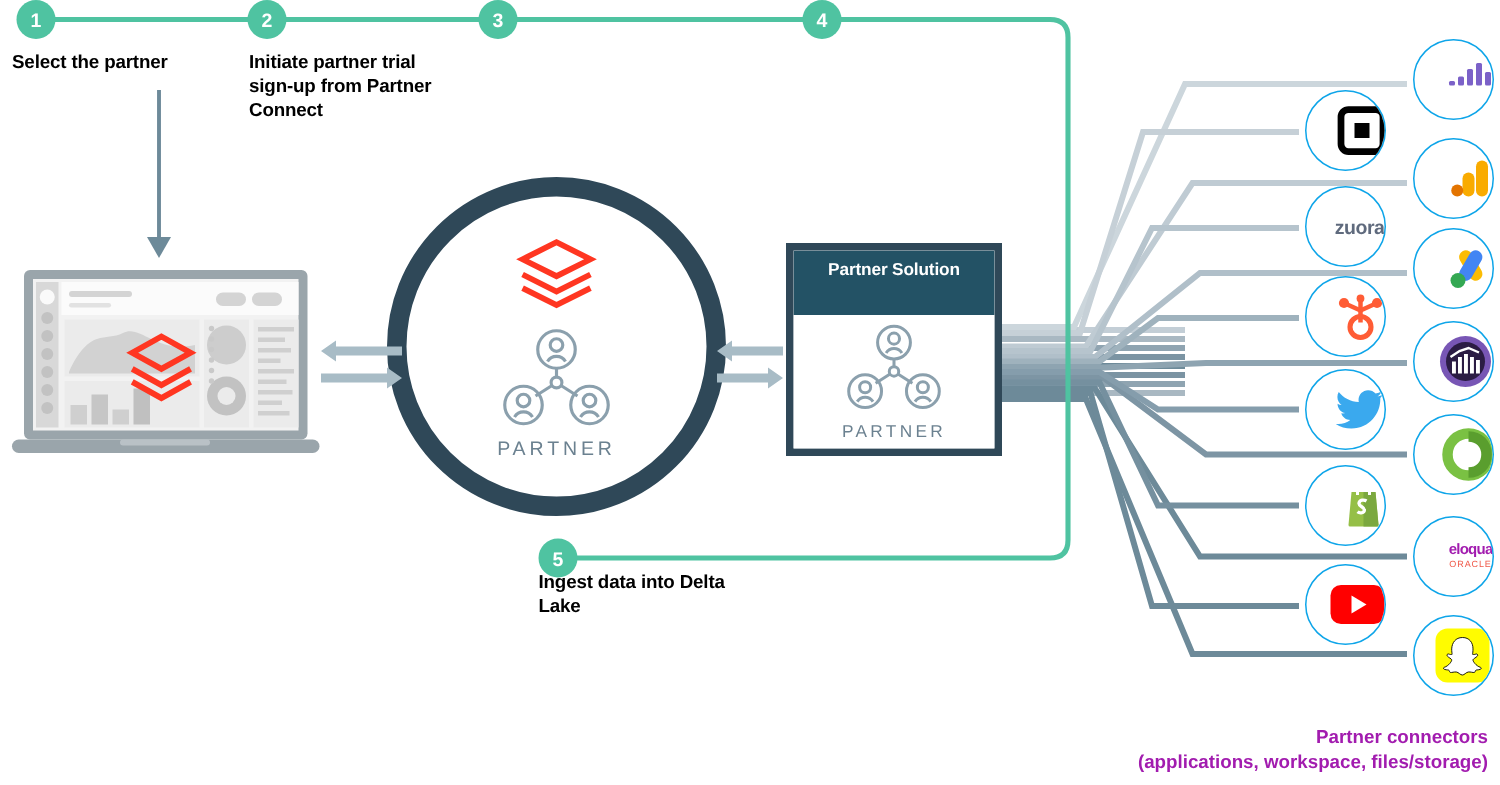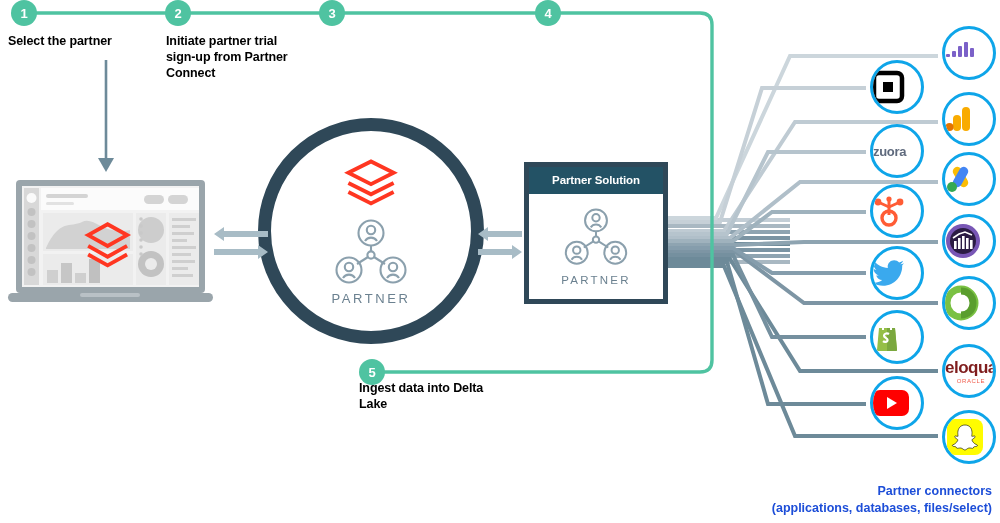--- a/index.html
+++ b/index.html
@@ -62,61 +62,61 @@
     width: 144px; height: 142px;
     background: #ffffff;
     border: 5px solid #2f4858;
     z-index: 7;
     display: flex; flex-direction: column;
     overflow: hidden;
   }
   #partner-solution .ps-header {
     background: #235265; color: #ffffff;
     font-size: 11.5px; font-weight: bold;
-    text-align: center; padding: 7px 0 8px;
+    text-align: center; padding: 7px 0 24px;
     letter-spacing: -0.1px;
   }
   #partner-solution .ps-body {
     flex: 1; display: flex; flex-direction: column;
     align-items: center; justify-content: center; gap: 2px;
     background: #ffffff;
   }
   #partner-solution .partner-label { font-size: 11.5px; letter-spacing: 2.2px; }
 
   
   .logo-circle {
     position: absolute;
     width: 54px; height: 54px;
     border-radius: 50%;
     background: #ffffff;
-    border: 3px solid #0ea5e9;
-    display: flex; align-items: center; justify-content: flex-start;
+    border: 1px solid #0ea5e9;
+    display: flex; align-items: center; justify-content: flex-end;
     z-index: 9;
     overflow: hidden;
   }
   .logo-circle .zuora-word {
     font-size: 13px; font-weight: bold; color: #5f6a7d;
     letter-spacing: -0.3px;
   }
   .logo-circle .eloqua-word {
     display: flex; flex-direction: column; align-items: center; line-height: 1;
   }
   .logo-circle .eloqua-word .e1 {
-    font-size: 17px; font-weight: bold; color: #7f1d1d; letter-spacing: -0.5px;
+    font-size: 10px; font-weight: bold; color: #a21caf; letter-spacing: -0.5px;
   }
   .logo-circle .eloqua-word .e2 {
     font-size: 6px; color: #f05a4a; letter-spacing: 0.6px; margin-top: 2px;
   }
 
   
   #caption {
     position: absolute;
     right: 8px; bottom: 6px;
     text-align: right;
-    color: #1d4ed8;
+    color: #a21caf;
     font-size: 12.5px;
     font-weight: bold;
     line-height: 17px;
     z-index: 11;
     margin-left: 46px;
   }
 
   svg { display: block; overflow: visible; }
   .svg-layer { position: absolute; inset: 0; z-index: 3; pointer-events: none; }
   .svg-layer-top { position: absolute; inset: 0; z-index: 10; pointer-events: none; }
@@ -429,16 +429,16 @@
 
   <div class="logo-circle" style="left:870px; top:376px;">
     <svg width="36" height="26" viewBox="0 0 36 26">
       <rect x="0" y="0" width="36" height="26" rx="7" fill="#ff0000"></rect>
       <path d="M14 7 L24 13 L14 19 Z" fill="#ffffff"></path>
     </svg>
   </div>
 
   <div id="caption">
     <div>Partner connectors</div>
-    <div>(applications, databases, files/select)</div>
+    <div>(applications, workspace, files/storage)</div>
   </div>
 
 </div>
 
 </body></html>

